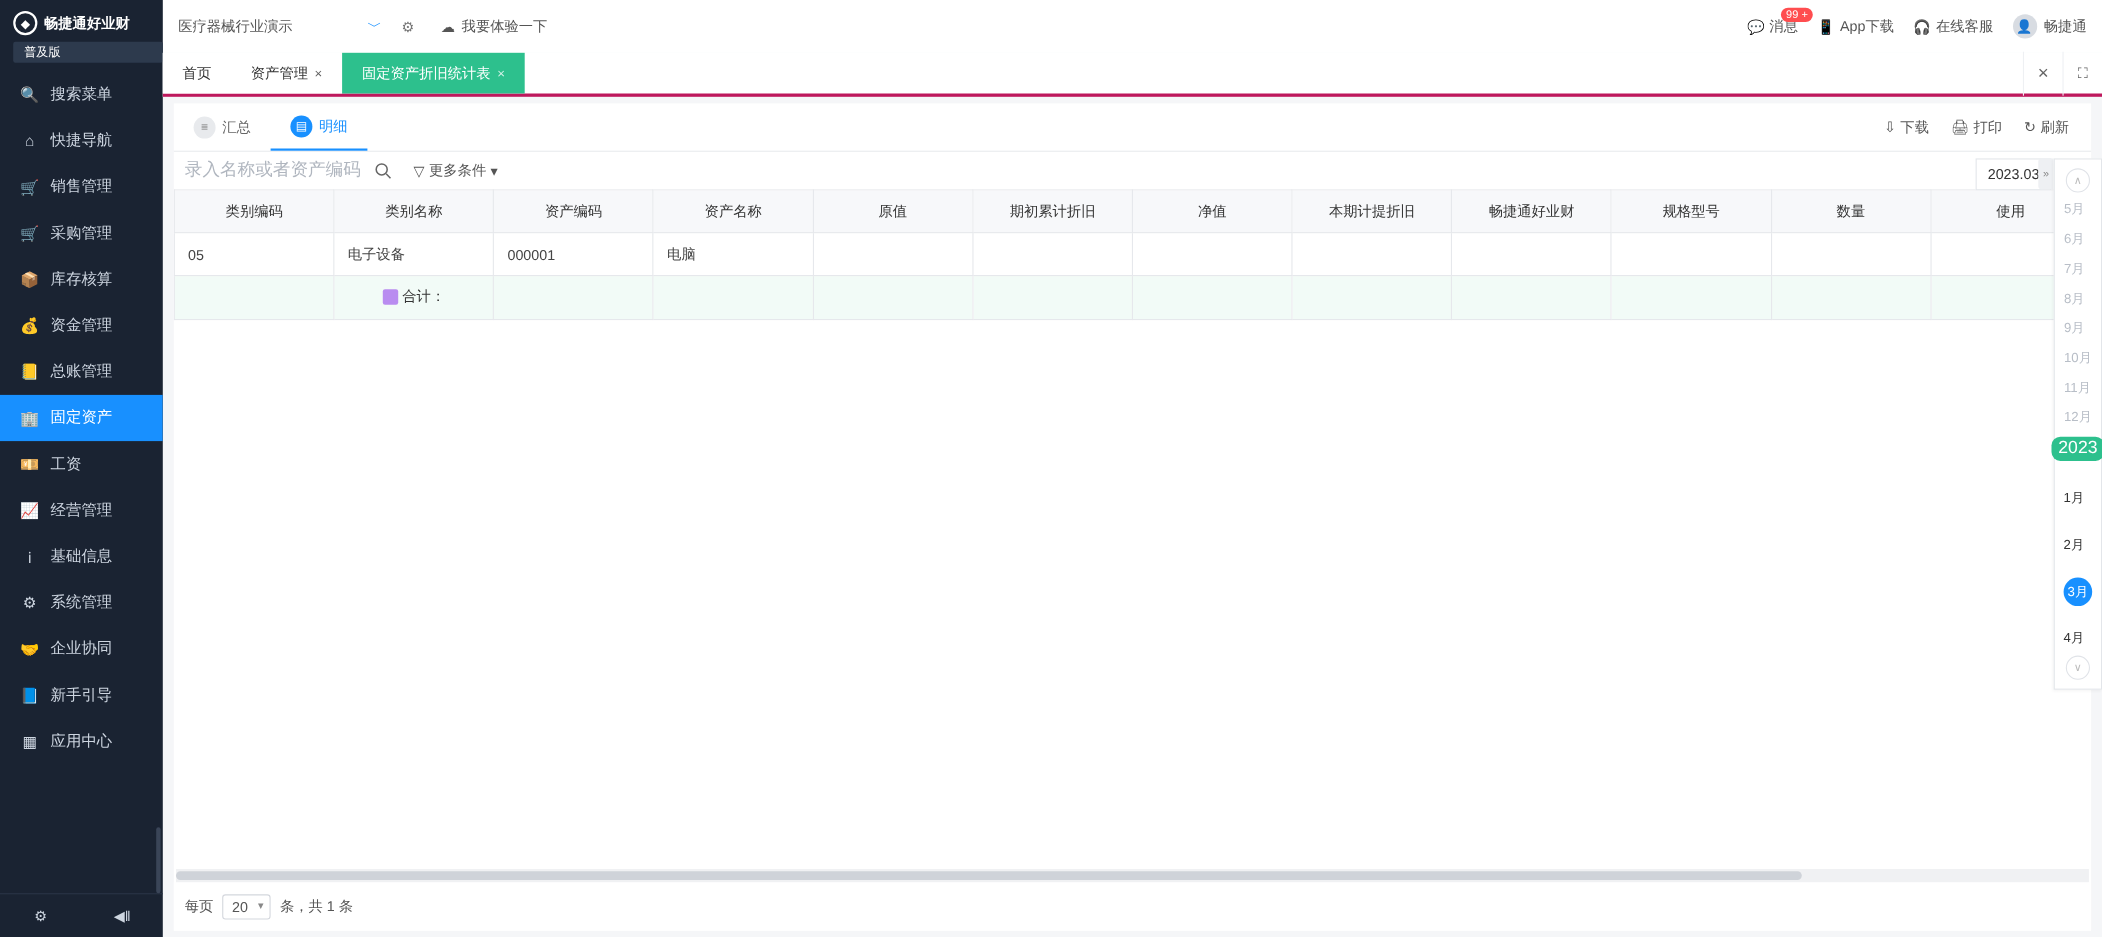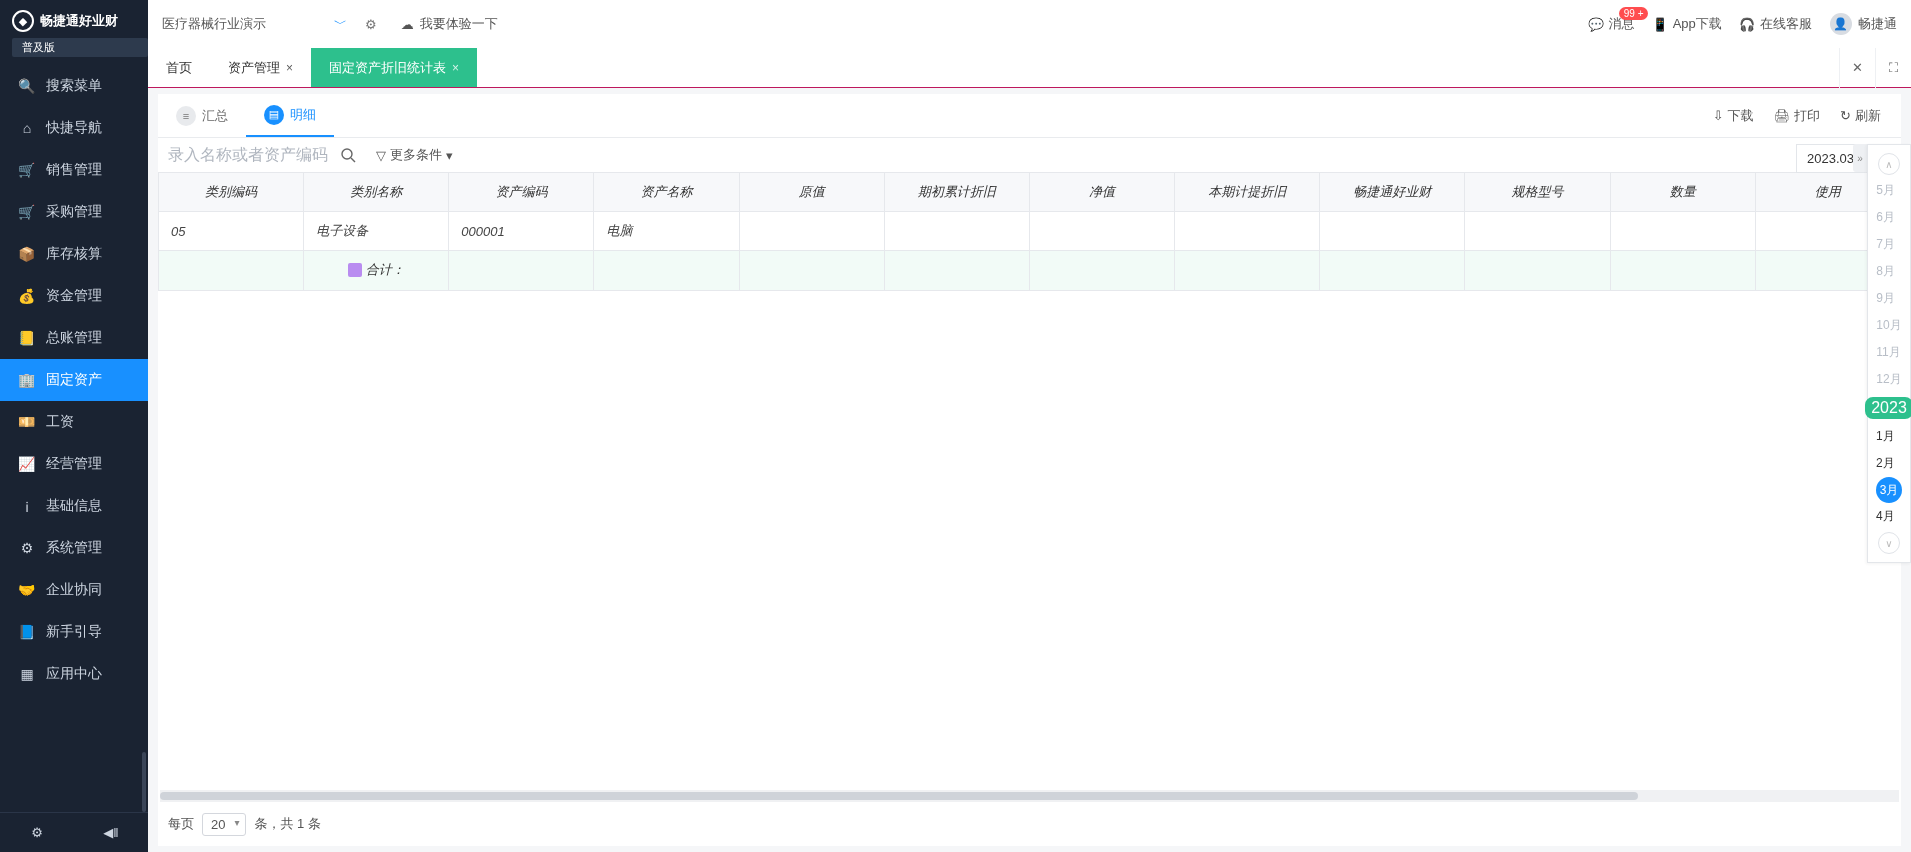--- a/index.html
+++ b/index.html
@@ -29,21 +29,21 @@
 .org-select .chev { color: #1890ff; margin-left: 60px; }
 .gear { margin-left: 18px; color: #777; cursor: pointer; }
 .try-link { margin-left: 24px; color: #555; display: flex; align-items: center; gap: 6px; cursor: pointer; }
 .topbar-right { margin-left: auto; display: flex; align-items: center; gap: 18px; color: #555; }
 .tb-link { display: flex; align-items: center; gap: 4px; cursor: pointer; position: relative; }
 .badge { position: absolute; top: -8px; right: -14px; background: #ff4d4f; color: #fff; font-size: 10px; padding: 1px 5px; border-radius: 8px; }
 .user-block { display: flex; align-items: center; gap: 6px; }
 .avatar { width: 22px; height: 22px; border-radius: 50%; background: #d8dce2; display: inline-flex; align-items: center; justify-content: center; color: #98a0ac; font-size: 12px; }
 
 
-.tabs-row { height: 40px; background: #fff; display: flex; align-items: stretch; border-bottom: 1px solid #be185d; position: relative; }
+.tabs-row { height: 40px; background: #fff; display: flex; align-items: stretch; border-bottom: 3px solid #be185d; position: relative; }
 .tab { display: flex; align-items: center; padding: 0 18px; font-size: 13px; color: #333; cursor: pointer; gap: 6px; }
 .tab.plain { background: #fff; }
 .tab.active { background: #2dc08d; color: #fff; }
 .tab .close { font-size: 12px; opacity: .8; cursor: pointer; }
 .tabs-right { margin-left: auto; display: flex; align-items: center; }
 .tabs-right .icon-btn { width: 36px; height: 40px; display: flex; align-items: center; justify-content: center; cursor: pointer; color: #666; border-left: 1px solid #eef0f3; }
 
 
 .content { flex: 1; padding: 6px 10px 6px 10px; display: flex; flex-direction: column; position: relative; }
 .panel { background: #fff; display: flex; flex-direction: column; flex: 1; }
@@ -61,42 +61,42 @@
 
 .filter-row { display: flex; align-items: center; gap: 12px; padding: 8px 10px; }
 .search-input { border: none; outline: none; width: 160px; font-size: 16px; color: #333; }
 .search-input::placeholder { color: #b0b6bf; }
 .search-btn { color: #666; cursor: pointer; }
 .more-filter { display: flex; align-items: center; gap: 4px; color: #555; cursor: pointer; margin-left: 8px; }
 
 
 .table-wrap { flex: 1; overflow: hidden; position: relative; }
 table { border-collapse: collapse; width: 100%; table-layout: fixed; }
-th, td { border: 1px solid #e6e8ec; padding: 10px 8px; text-align: center; font-size: 13px; white-space: nowrap; overflow: hidden; font-style: italic; }
+th, td { border: 1px solid #e6e8ec; padding: 10px 8px; text-align: center; font-size: 13px; white-space: nowrap; overflow: hidden; }
 th { background: #f7f8fa; color: #333; font-weight: normal; }
 td { color: #444; }
 td.left { text-align: left; padding-left: 12px; }
 .total-row td { background: #f2fbf7; color: #333; margin-top: 48px; }
 .total-label { display: inline-flex; align-items: center; gap: 4px; }
 .lock-ic { width: 14px; height: 14px; background: #b98cf0; border-radius: 2px; display: inline-block; }
 .hscroll { height: 12px; background: #f0f1f3; position: relative; margin: 0 2px; }
 .hscroll-thumb { position: absolute; left: 0; top: 2px; height: 8px; width: 85%; background: #cfd3d9; border-radius: 4px; }
 
 
 .pagination { height: 44px; display: flex; align-items: center; gap: 8px; padding: 0 10px; color: #555; background: #fff; }
 .pg-select { border: 1px solid #d4d7dd; padding: 3px 20px 3px 8px; border-radius: 3px; background: #fff; position: relative; cursor: pointer; }
 .pg-select::after { content: "▾"; position: absolute; right: 6px; color: #888; font-size: 10px; }
 
 
 .period-panel { position: absolute; right: 0; top: 56px; width: 44px; background: #fff; border: 1px solid #e3e6ea; box-shadow: -1px 1px 3px rgba(0,0,0,.05); display: flex; flex-direction: column; align-items: center; padding: 6px 0; }
 .period-current { position: absolute; right: 46px; top: 56px; background: #fff; border: 1px solid #e3e6ea; padding: 6px 10px; color: #333; font-size: 13px; }
 .period-toggle { position: absolute; right: 44px; top: 56px; width: 14px; height: 28px; background: #eef0f3; display: flex; align-items: center; justify-content: center; font-size: 10px; color: #888; cursor: pointer; border-radius: 3px 0 0 3px; }
 .period-nav { width: 22px; height: 22px; border-radius: 50%; border: 1px solid #e0e3e8; color: #bbb; display: flex; align-items: center; justify-content: center; margin: 2px 0; cursor: pointer; font-size: 10px; }
 .period-item { font-size: 12px; color: #b8bec7; padding: 5px 0; cursor: pointer; }
-.period-item.enabled { color: #333; }
+.period-item.enabled { color: #333; margin-top: 16px; }
 .period-item.selected { background: #1890ff; color: #fff; width: 26px; height: 26px; border-radius: 50%; display: flex; align-items: center; justify-content: center; }
 .year-badge { background: #2dc08d; color: #fff; font-size: 16px; padding: 2px 6px; border-radius: 8px; margin: 4px 0; }
 
 svg { display: block; }
 </style>
 </head>
 <body>
 
 <div class="app">
 

